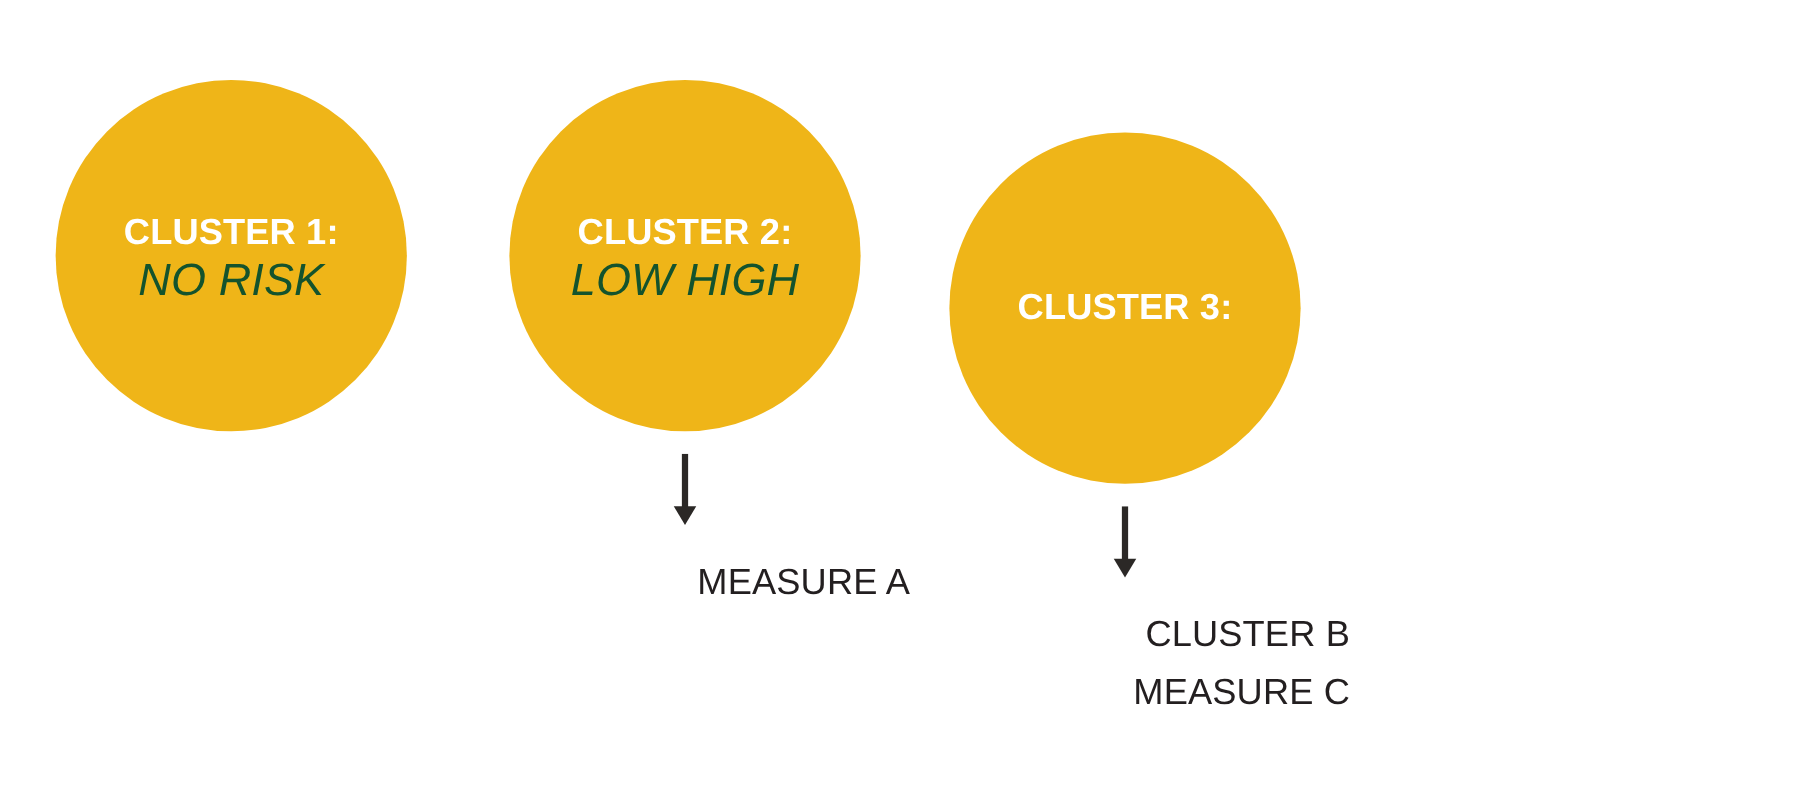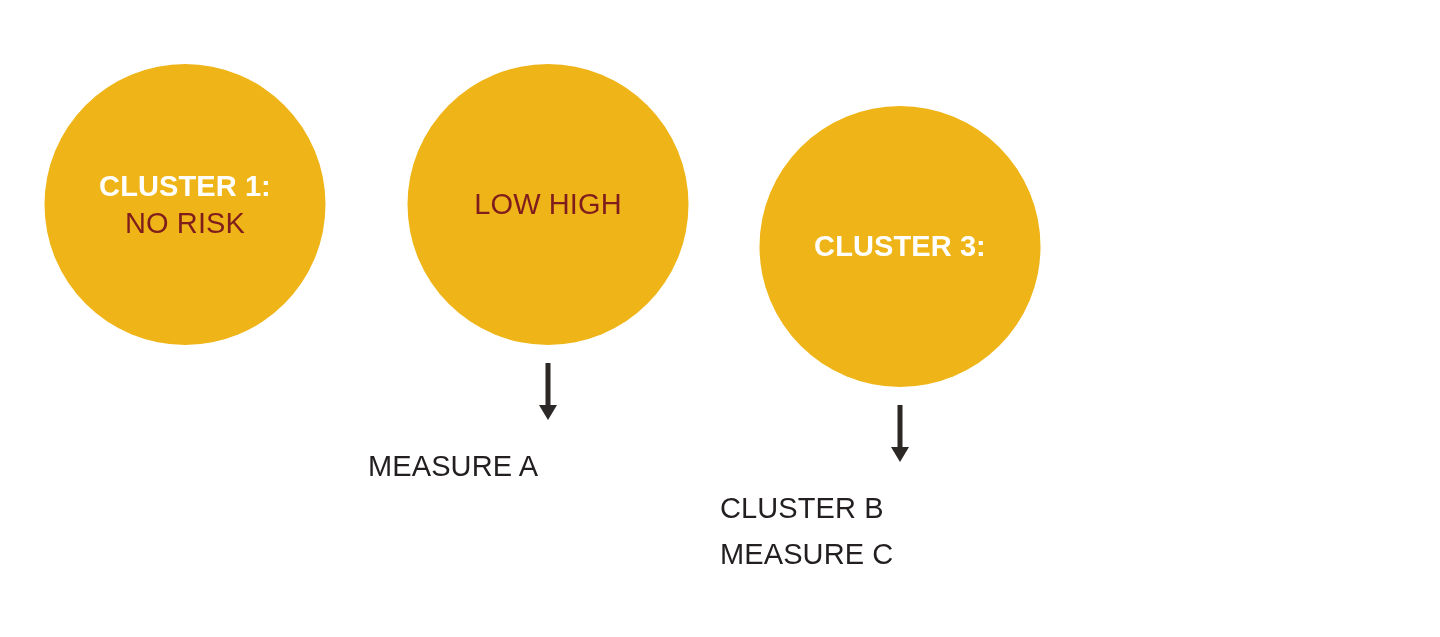--- a/index.html
+++ b/index.html
@@ -47,43 +47,44 @@
   .cluster-title {
     color: #ffffff;
     font-size: 29px;
     font-weight: bold;
     line-height: 37px;
     letter-spacing: 0.1px;
     white-space: nowrap;
   }
 
   .cluster-subtitle {
-    color: #7f1d1d;
-    font-size: 29px;
+    color: #14532d;
+    font-size: 36px;
     font-weight: 400;
     line-height: 37px;
     letter-spacing: 0.1px;
     white-space: nowrap;
+    font-style: italic;
   }
 
   .arrow {
     position: absolute;
     top: 363px;
     left: 50%;
     transform: translateX(-50%);
     width: 26px;
     height: 58px;
   }
 
   .measure-list {
     position: absolute;
     top: 443px;
     left: 0;
     width: 360px;
-    text-align: left;
+    text-align: right;
   }
 
   .measure-item {
     color: #231f20;
     font-size: 29px;
     font-weight: 400;
     line-height: 46px;
     letter-spacing: 0.1px;
     white-space: nowrap;
   }
@@ -102,20 +103,21 @@
   <div class="cluster-column" id="column-1">
     <div class="cluster-circle">
       <div class="cluster-title">CLUSTER 1:</div>
       <div class="cluster-subtitle">NO RISK</div>
     </div>
     <div class="measure-list"></div>
   </div>
 
   <div class="cluster-column" id="column-2">
     <div class="cluster-circle">
+      <div class="cluster-title">CLUSTER 2:</div>
       <div class="cluster-subtitle">LOW HIGH</div>
     </div>
     <div class="arrow">
       <svg width="26" height="58" viewBox="0 0 26 58" xmlns="http://www.w3.org/2000/svg">
         <rect x="10.5" y="0" width="5" height="44" fill="#2b2826"></rect>
         <polygon points="4,42 22,42 13,57" fill="#2b2826"></polygon>
       </svg>
     </div>
     <div class="measure-list">
       <div class="measure-item">MEASURE A</div>

